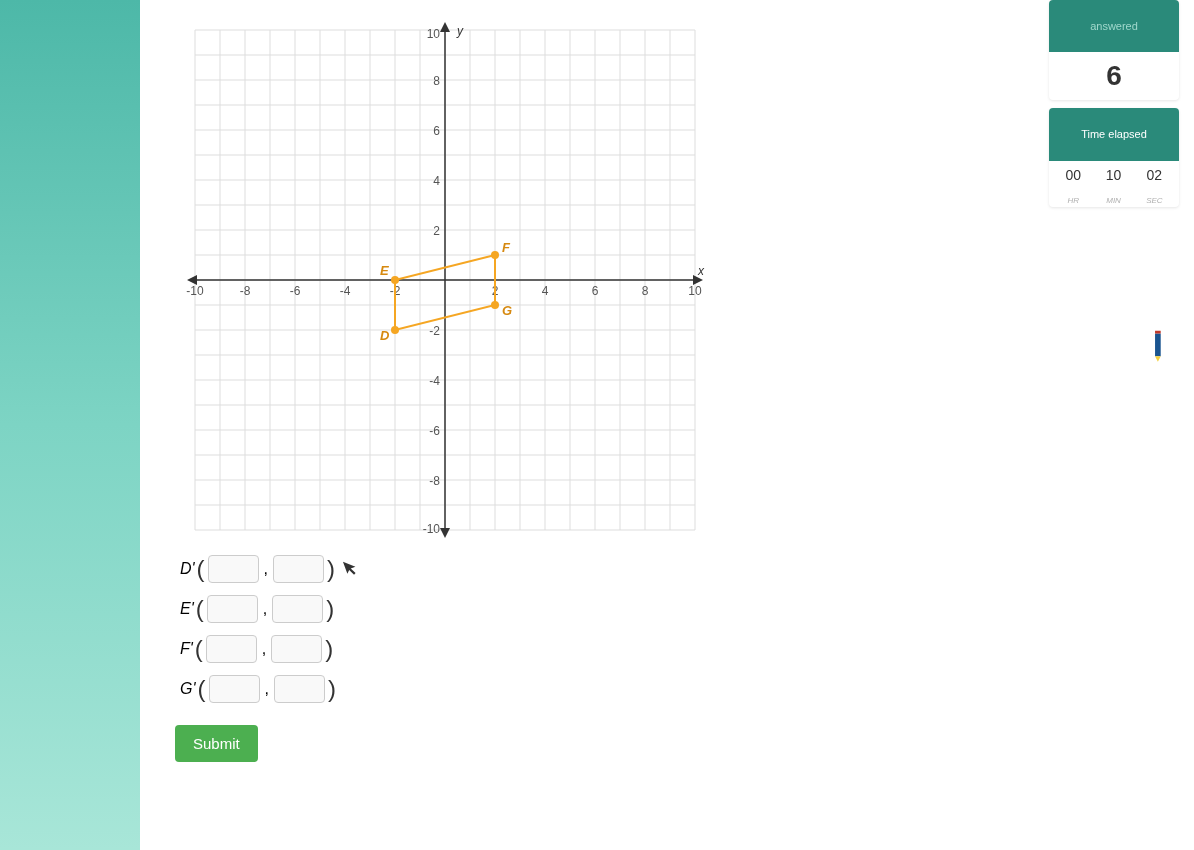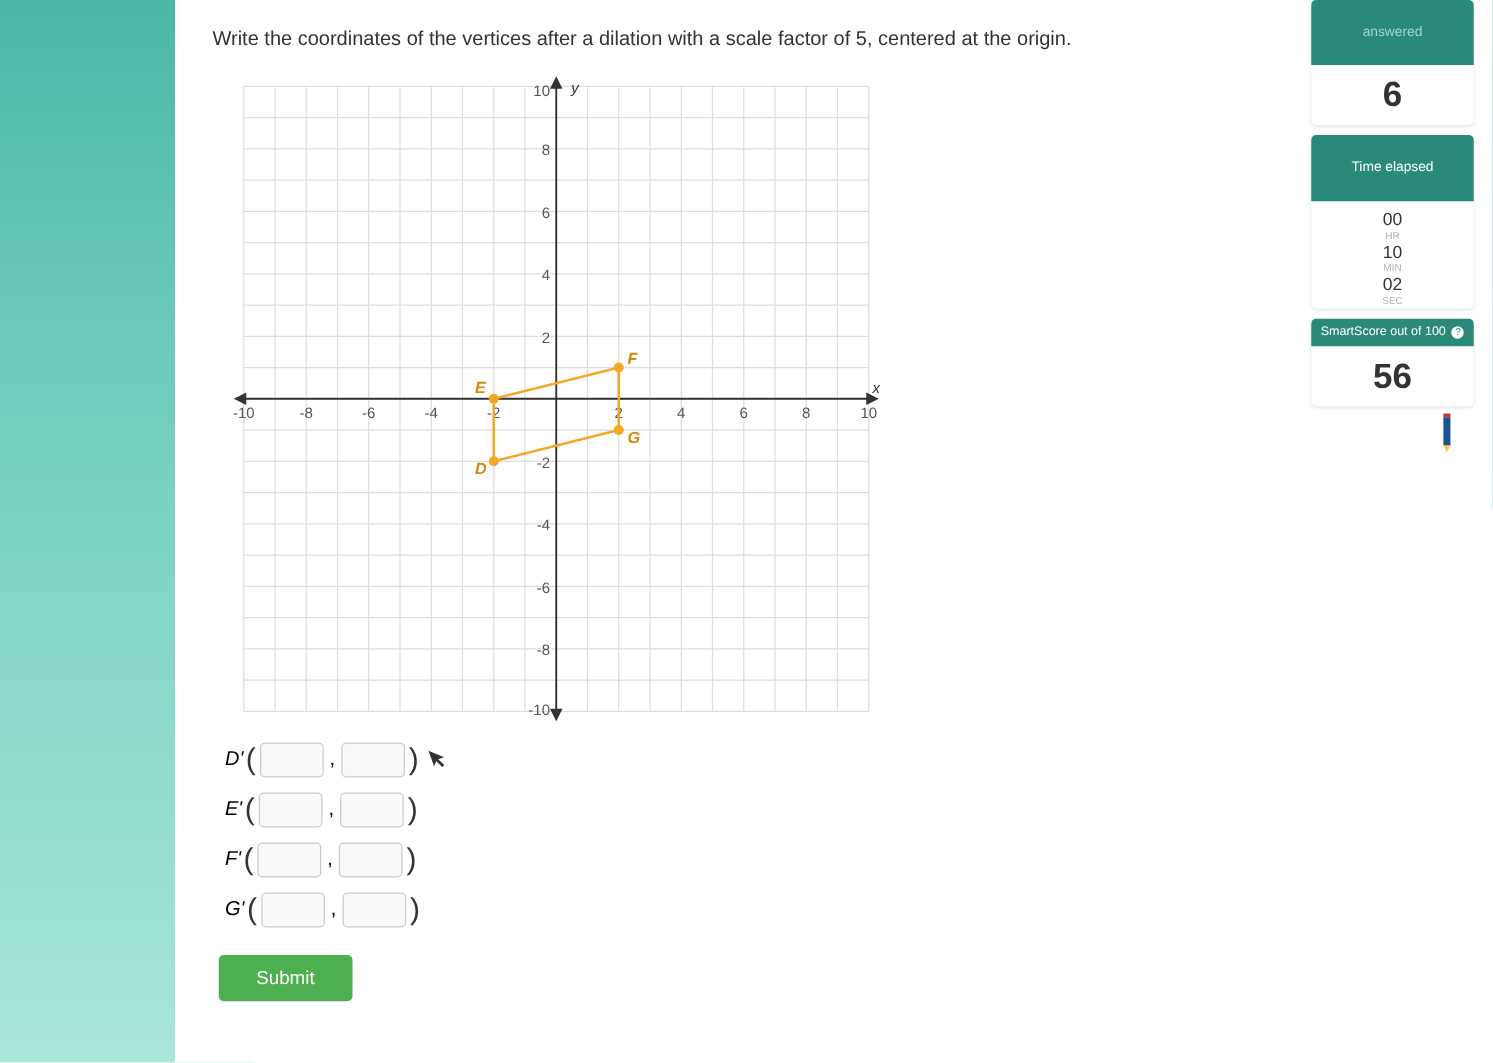--- a/index.html
+++ b/index.html
@@ -66,21 +66,21 @@
       font-size: 14px;
       background: #f9f9f9;
     }
     .comma {
       margin: 0 2px;
     }
     .submit-btn {
       background: #4CAF50;
       color: #fff;
       border: none;
-      padding: 10px 30px;
+      padding: 10px 18px;
       font-size: 15px;
       border-radius: 4px;
       cursor: pointer;
       margin-top: 10px;
       margin-left: 5px;
     }
     .sidebar {
       position: absolute;
       right: 15px;
       top: 0;
@@ -111,33 +111,33 @@
       color: #fff;
       font-size: 11px;
       padding: 20px;
       border-radius: 4px 4px 0 0;
       line-height: 1.2;
     }
     .time-display {
       display: flex;
       justify-content: space-around;
       padding: 6px 4px 2px;
-      flex-direction: column;
     }
     .time-unit {
       text-align: center;
     }
     .time-value {
       font-size: 14px;
       color: #333;
     }
     .time-label {
       font-size: 8px;
       color: #b0b0b0;
-      margin-top: 1px;
+      margin-top: 13px;
+      font-style: italic;
     }
     .smartscore-header {
       background: #2a8a7a;
       color: #fff;
       font-size: 10px;
       padding: 5px;
       border-radius: 4px 4px 0 0;
       line-height: 1.2;
     }
     .smartscore-value {
@@ -168,21 +168,20 @@
     .cursor-icon {
       display: inline-block;
       margin-left: 10px;
       transform: rotate(-20deg);
     }
   </style>
 </head>
 <body>
 
 <div class="main-content">
-  <div class="question-text">Write the coordinates of the vertices after a dilation with a scale factor of 5, centered at the origin.</div>
 
   <div class="graph-container">
     <svg class="graph-svg" viewBox="0 0 530 520">
 
       <g stroke="#ddd" stroke-width="1">
 
         <line x1="15" y1="10" x2="15" y2="510"></line>
         <line x1="40" y1="10" x2="40" y2="510"></line>
         <line x1="65" y1="10" x2="65" y2="510"></line>
         <line x1="90" y1="10" x2="90" y2="510"></line>
@@ -335,27 +334,20 @@
         <div class="time-unit">
           <div class="time-value">10</div>
           <div class="time-label">MIN</div>
         </div>
         <div class="time-unit">
           <div class="time-value">02</div>
           <div class="time-label">SEC</div>
         </div>
       </div>
     </div>
-    <div class="sidebar-box">
-      <div class="smartscore-header">
-        <span>SmartScore out of 100</span>
-        <span class="info-icon">?</span>
-      </div>
-      <div class="smartscore-value">56</div>
-    </div>
   </div>
 
   <div class="pencil-icon">
     <svg width="28" height="28" viewBox="0 0 28 28">
       <path d="M4,20 L8,24 L24,8 L20,4 Z" fill="#1a5490"></path>
       <path d="M20,4 L24,8 L26,6 L22,2 Z" fill="#c0392b"></path>
       <path d="M4,20 L2,26 L8,24 Z" fill="#f4d03f"></path>
     </svg>
   </div>
 </div>

